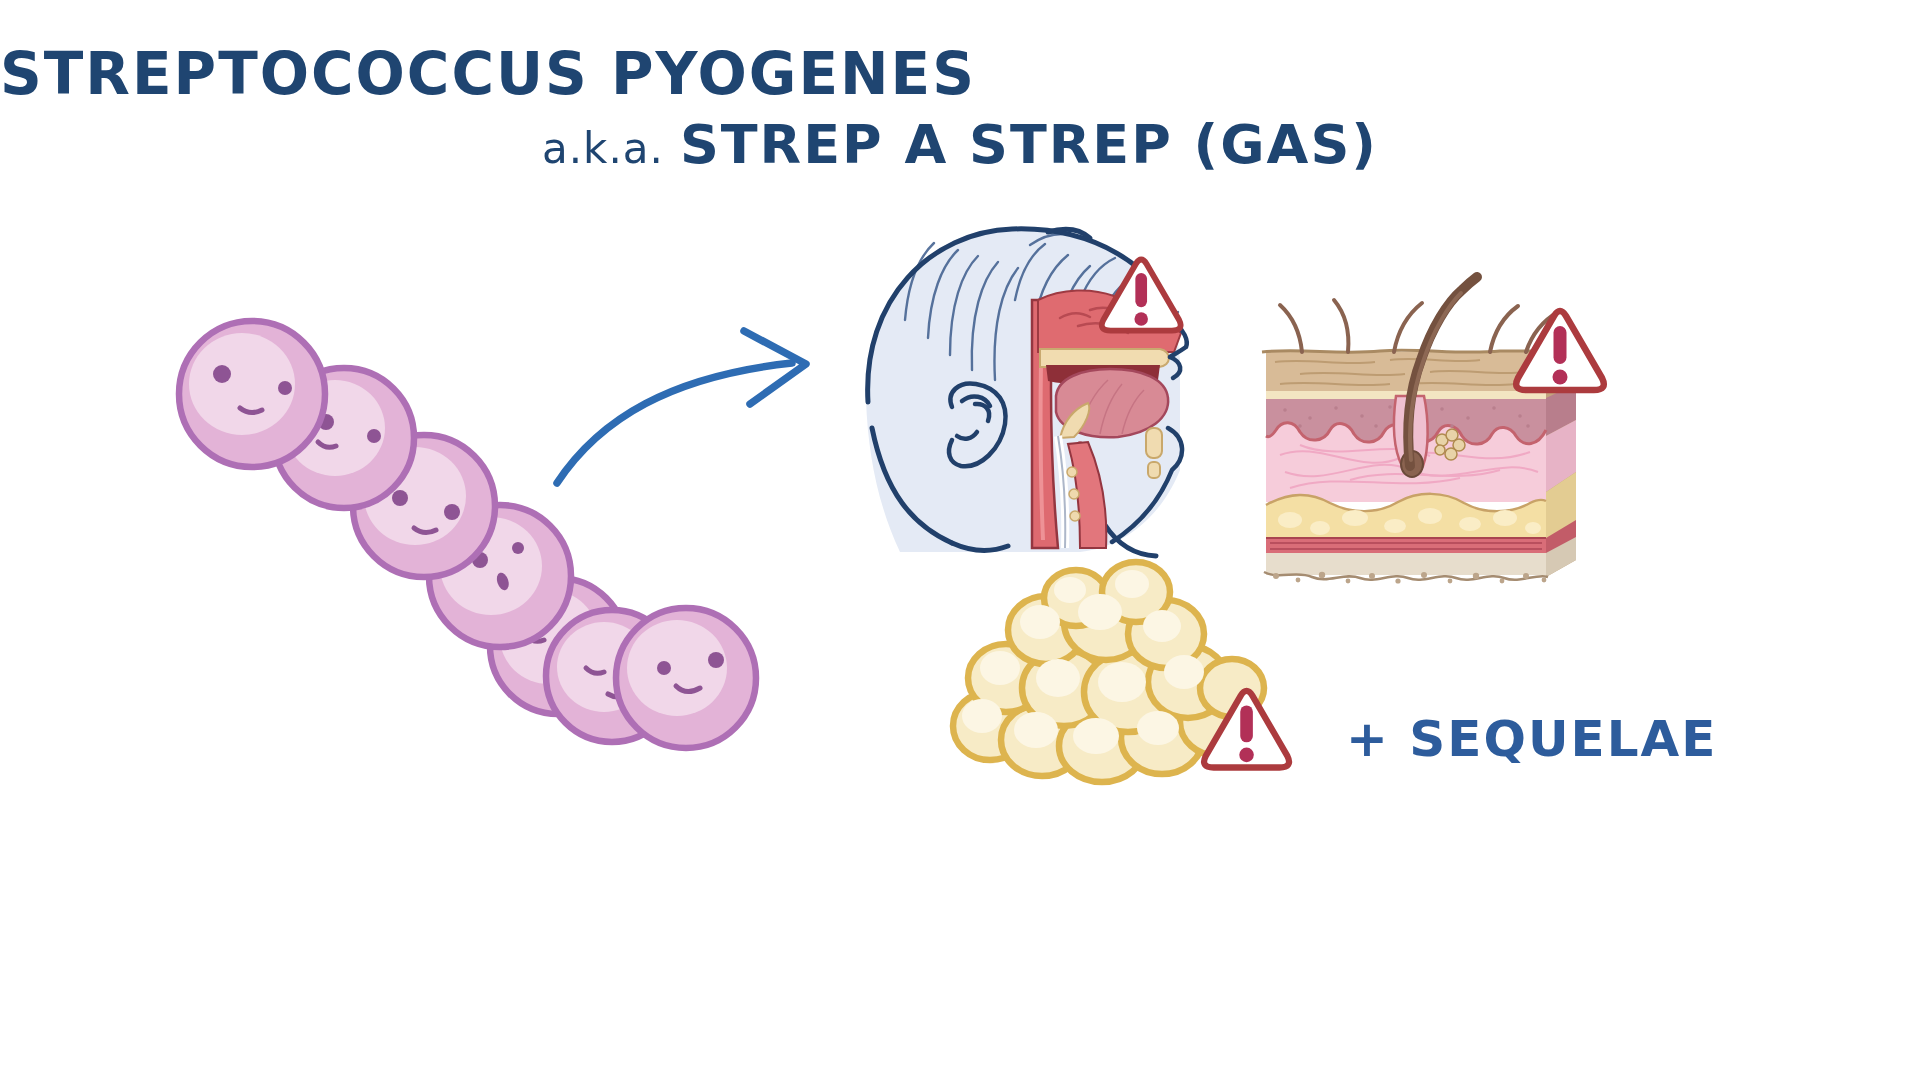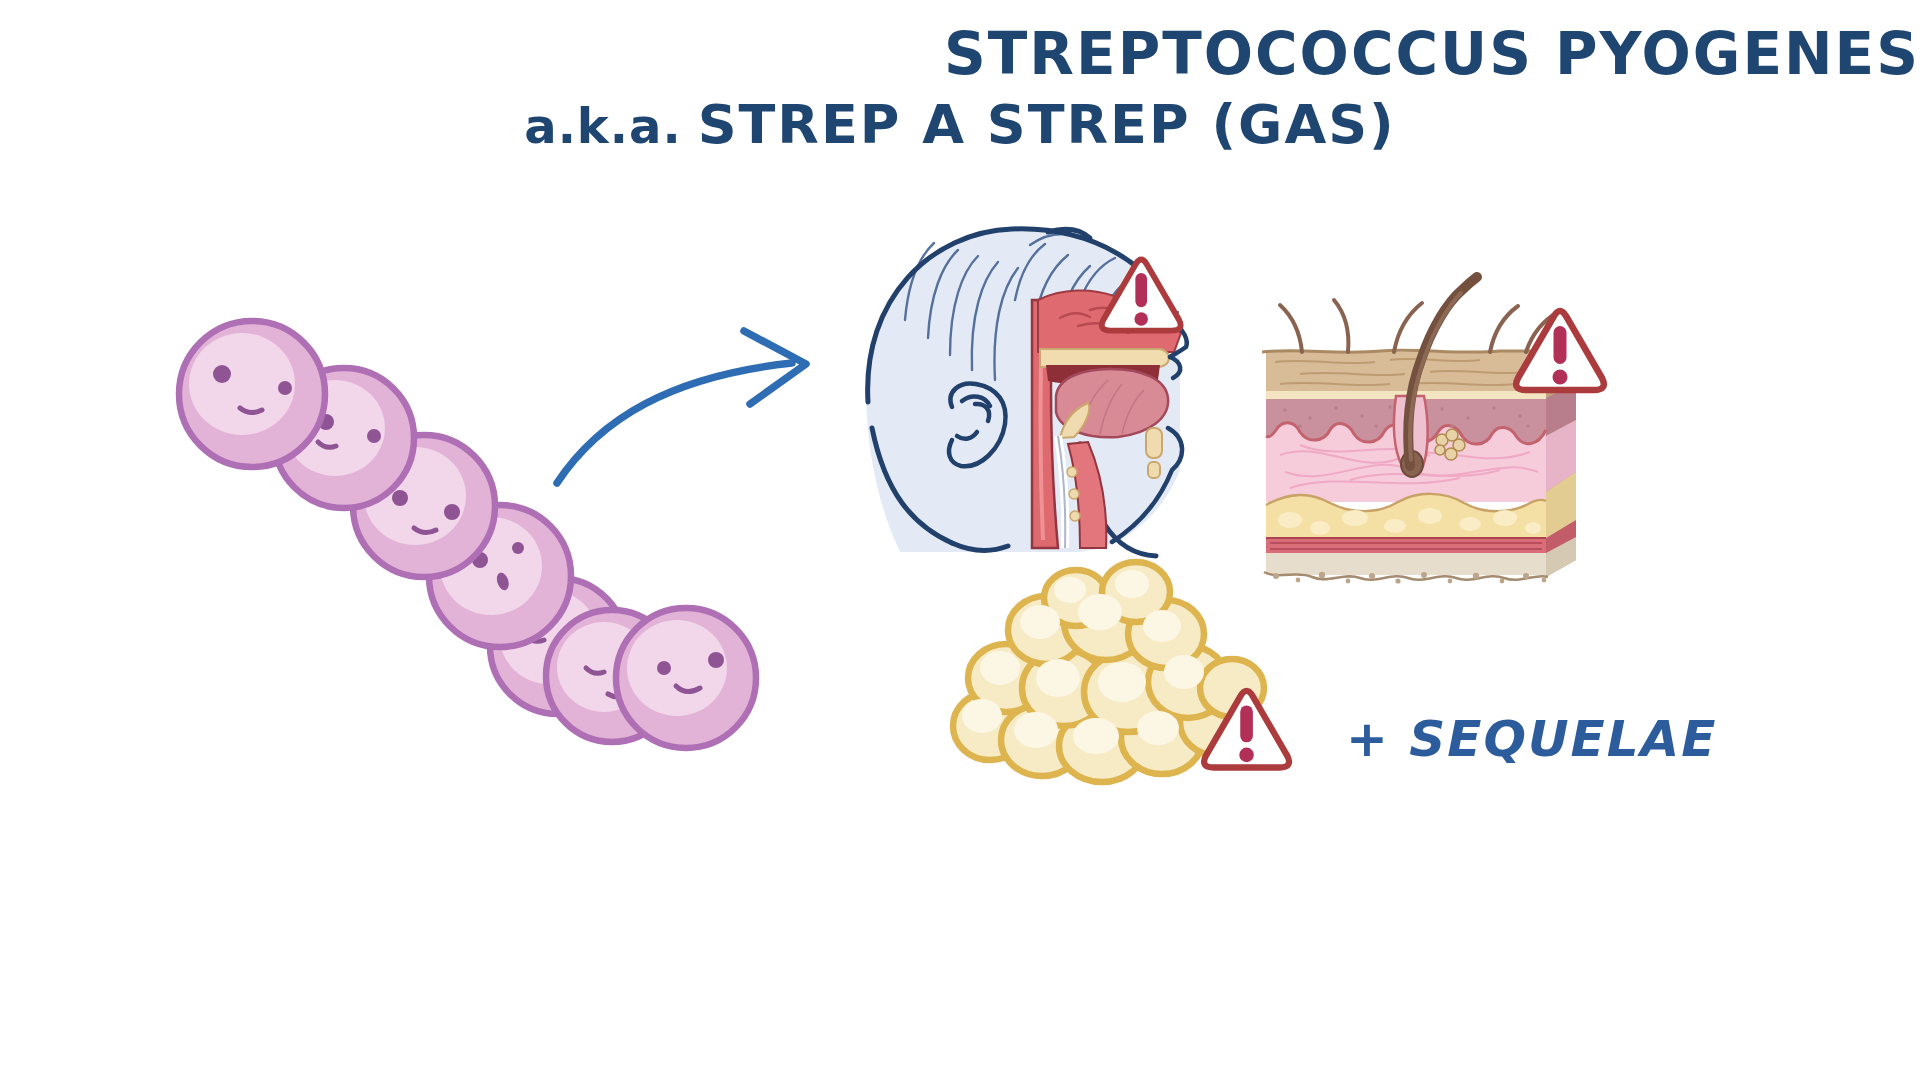--- a/index.html
+++ b/index.html
@@ -3,35 +3,35 @@
 <meta charset="utf-8">
 <style>
   html,body{margin:0;padding:0;background:#fff;}
   #canvas{
     position:relative;width:1920px;height:1080px;overflow:hidden;
     background:var(--background,#fff);
     font-family:"DejaVu Sans", sans-serif;
   }
   .abs{position:absolute;}
   #title-block{
-    left:0;right:0;top:24px;text-align:right;
+    left:0;right:0;top:44px;text-align:left;
     color:var(--title_navy,#1F4571);
     user-select:none;
   }
   #title-line1{
     font-size:58px;font-weight:bold;letter-spacing:2px;line-height:1.05;
   }
   #title-line2{
     margin-top:8px;display:flex;align-items:baseline;justify-content:center;gap:16px;
   }
-  #title-line2 .prefix{font-size:48px;font-weight:bold;letter-spacing:1px;}
+  #title-line2 .prefix{font-size:42px;font-weight:normal;letter-spacing:1px;}
   #title-line2 .main{font-size:54px;font-weight:bold;letter-spacing:2px;}
   #sequelae{
     left:1346px;top:710px;font-size:50px;font-weight:bold;letter-spacing:2px;
-    color:var(--sequelae_blue,#2D5C9C);user-select:none;font-style:italic;
+    color:var(--sequelae_blue,#2D5C9C);user-select:none;
   }
   svg{position:absolute;left:0;top:0;}
   .arrow-stroke{stroke:var(--arrow_blue,#2E6CB3);}
   .warn-tri{fill:#ffffff;stroke:var(--warning_border,#AC3B3E);stroke-width:6.5;stroke-linejoin:round;}
   .warn-mark{fill:var(--warning_mark,#B23057);}
   .coccus-body{fill:var(--bacteria_fill,#E3B3D7);stroke:var(--bacteria_outline,#AE6FB5);stroke-width:6.5;}
   .coccus-hl{fill:#F1D7E9;}
   .face{fill:#8E5494;}
   .face-stroke{stroke:#8E5494;stroke-width:5;fill:none;stroke-linecap:round;}
 </style>

